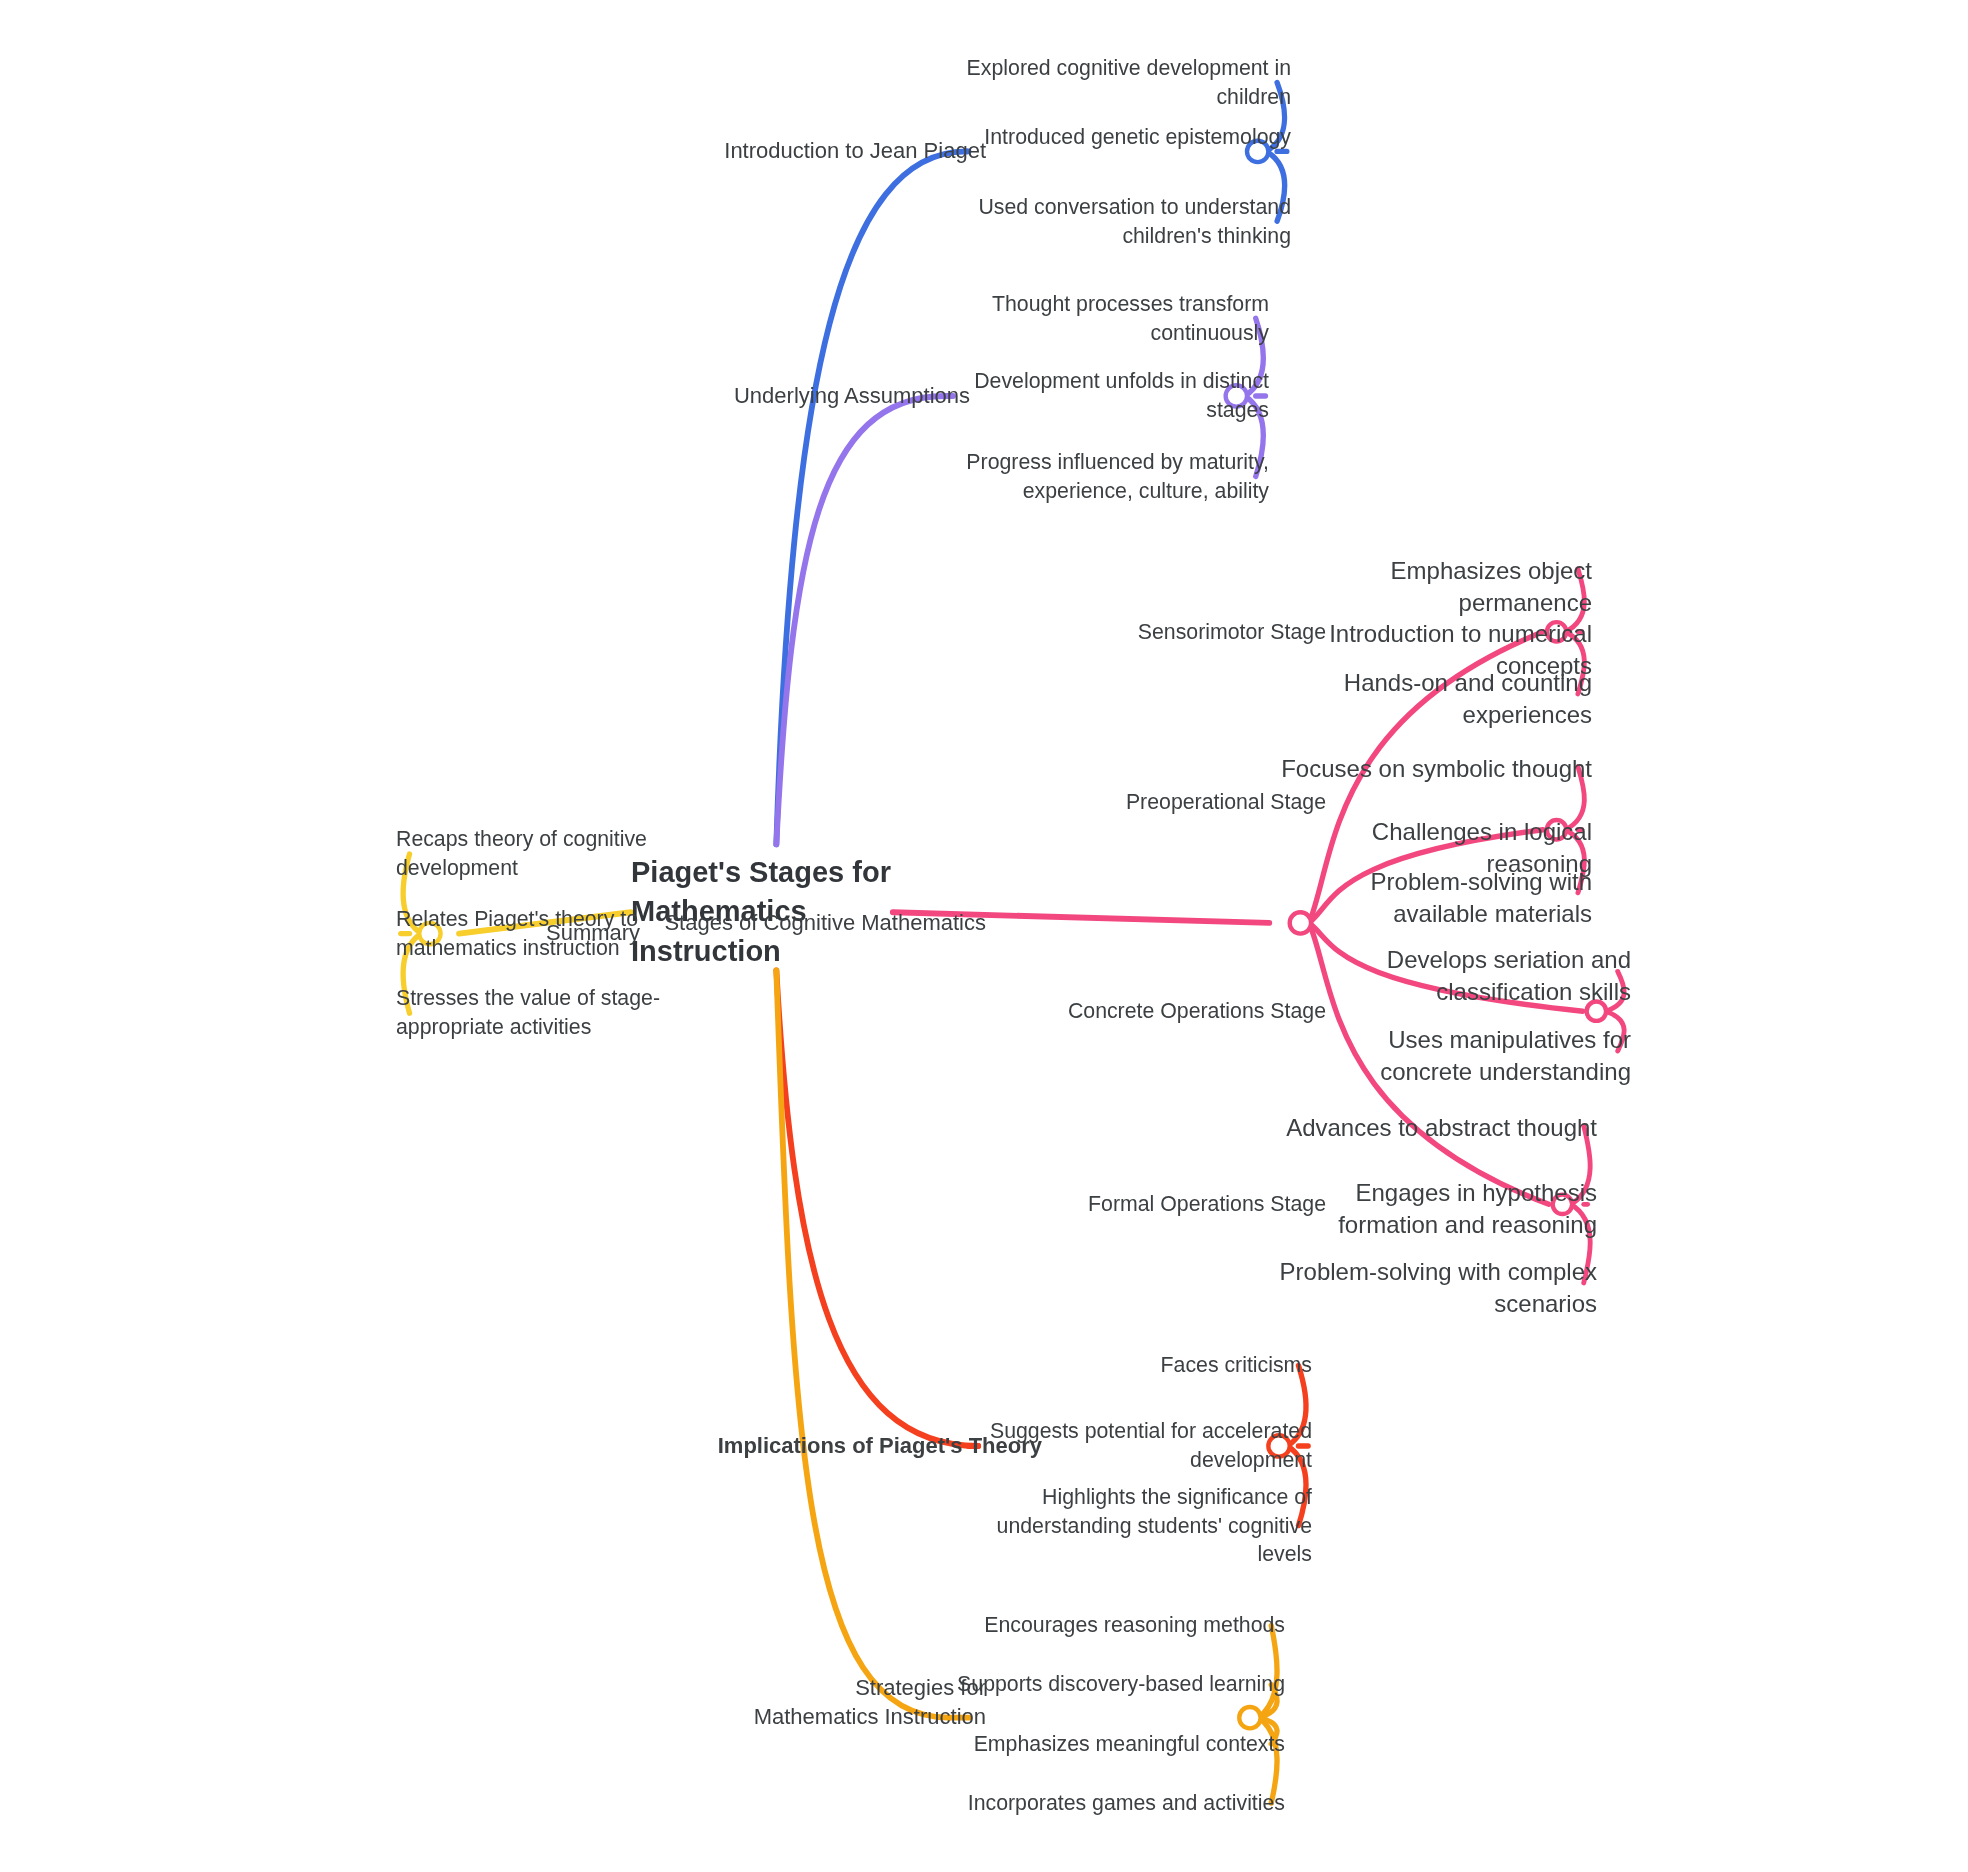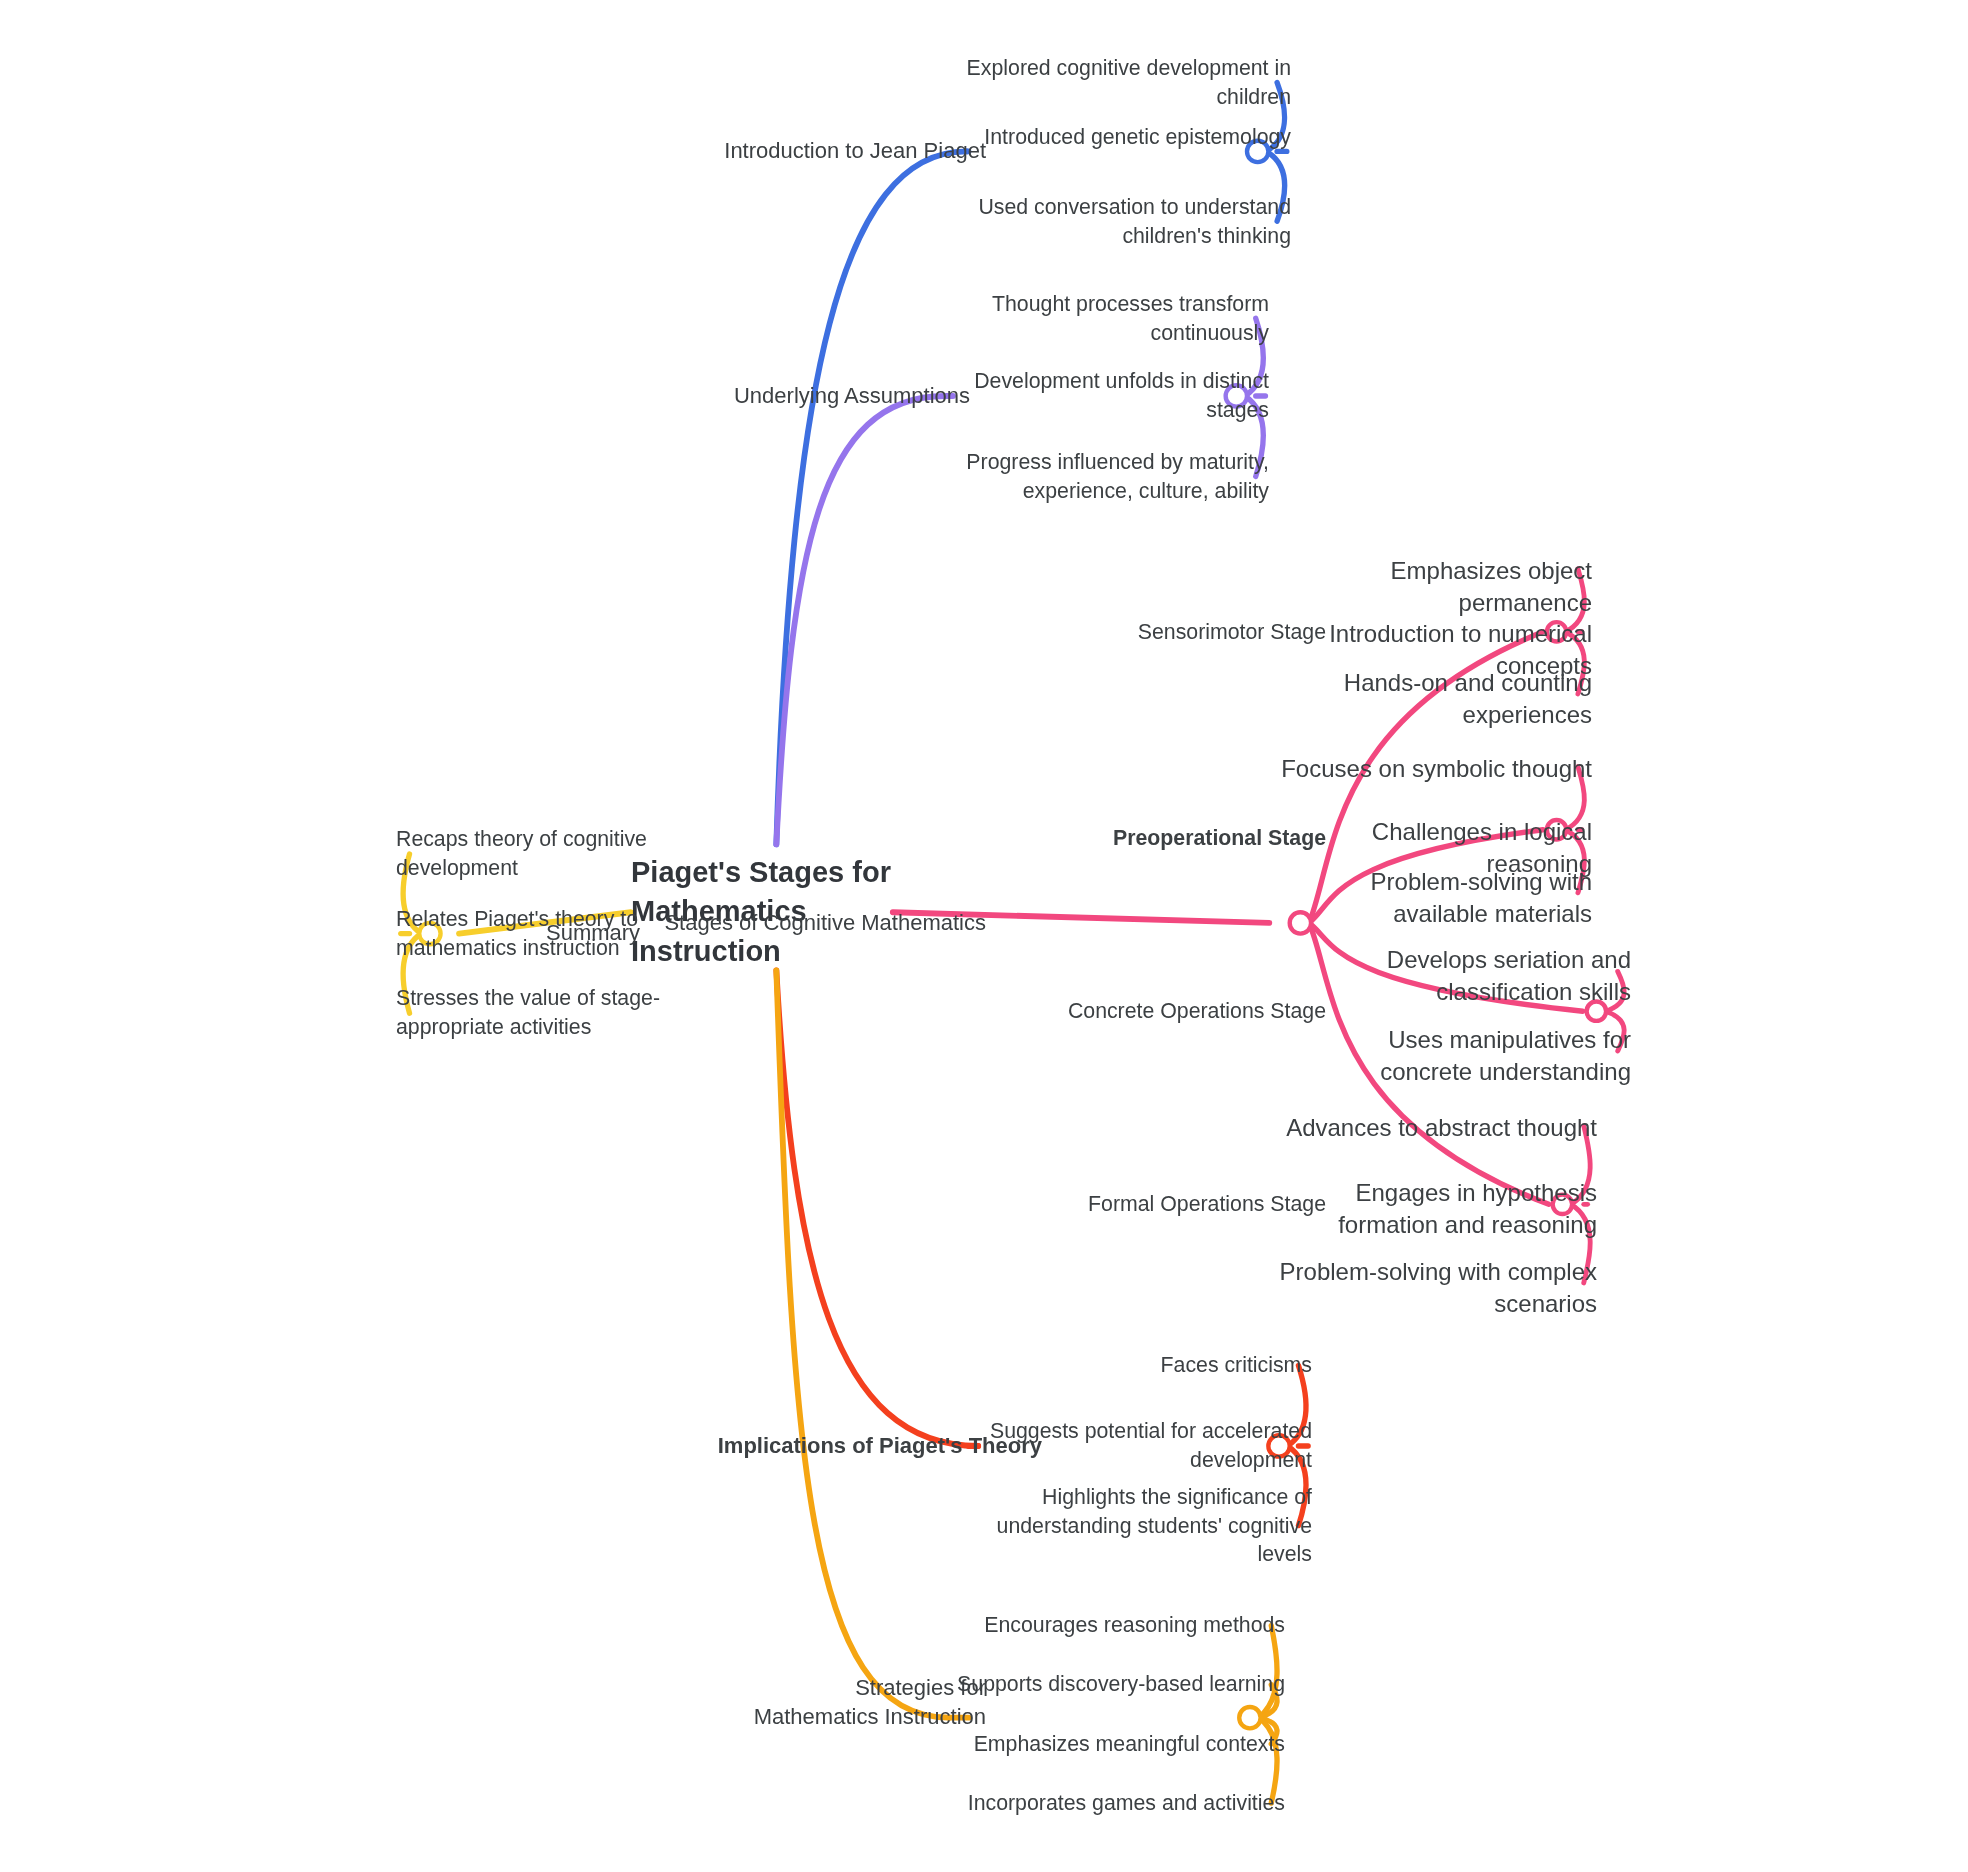--- a/index.html
+++ b/index.html
@@ -121,21 +121,21 @@
       <div class="node-label node-l2 align-right" style="max-width: 340px; top: 193px; right: 678px;">Used conversation to understand children's thinking</div>
       <div class="node-label node-l1 align-right" style="max-width: 388px; top: 381px; right: 999px;">Underlying Assumptions</div>
       <div class="node-label node-l2 align-right" style="max-width: 340px; top: 290px; right: 700px;">Thought processes transform continuously</div>
       <div class="node-label node-l2 align-right" style="max-width: 340px; top: 367px; right: 700px;">Development unfolds in distinct stages</div>
       <div class="node-label node-l2 align-right" style="max-width: 340px; top: 448px; right: 700px;">Progress influenced by maturity, experience, culture, ability</div>
       <div class="node-label node-l1 align-right" style="max-width: 388px; top: 908px; right: 983px;">Stages of Cognitive Mathematics</div>
       <div class="node-label node-l2 align-right" style="max-width: 320px; top: 618px; right: 643px;">Sensorimotor Stage</div>
       <div class="node-label node-l3 align-right" style="max-width: 320px; top: 555px; right: 377px;">Emphasizes object permanence</div>
       <div class="node-label node-l3 align-right" style="max-width: 320px; top: 618px; right: 377px;">Introduction to numerical concepts</div>
       <div class="node-label node-l3 align-right" style="max-width: 320px; top: 667px; right: 377px;">Hands-on and counting experiences</div>
-      <div class="node-label node-l2 align-right" style="max-width: 320px; top: 824px; right: 643px; font-weight: bold;">Preoperational Stage</div>
+      <div class="node-label node-l2 align-right" style="max-width: 320px; top: 788px; right: 643px;">Preoperational Stage</div>
       <div class="node-label node-l3 align-right" style="max-width: 320px; top: 753px; right: 377px;">Focuses on symbolic thought</div>
       <div class="node-label node-l3 align-right" style="max-width: 320px; top: 816px; right: 377px; margin-left: 9px;">Challenges in logical reasoning</div>
       <div class="node-label node-l3 align-right" style="max-width: 320px; top: 866px; right: 377px;">Problem-solving with available materials</div>
       <div class="node-label node-l2 align-right" style="max-width: 320px; top: 997px; right: 643px;">Concrete Operations Stage</div>
       <div class="node-label node-l3 align-right" style="max-width: 320px; top: 944px; right: 338px;">Develops seriation and classification skills</div>
       <div class="node-label node-l3 align-right" style="max-width: 320px; top: 1024px; right: 338px;">Uses manipulatives for concrete understanding</div>
       <div class="node-label node-l2 align-right" style="max-width: 320px; top: 1190px; right: 643px;">Formal Operations Stage</div>
       <div class="node-label node-l3 align-right" style="max-width: 320px; top: 1112px; right: 372px;">Advances to abstract thought</div>
       <div class="node-label node-l3 align-right" style="max-width: 320px; top: 1177px; right: 372px;">Engages in hypothesis formation and reasoning</div>
       <div class="node-label node-l3 align-right" style="max-width: 320px; top: 1256px; right: 372px;">Problem-solving with complex scenarios</div>

